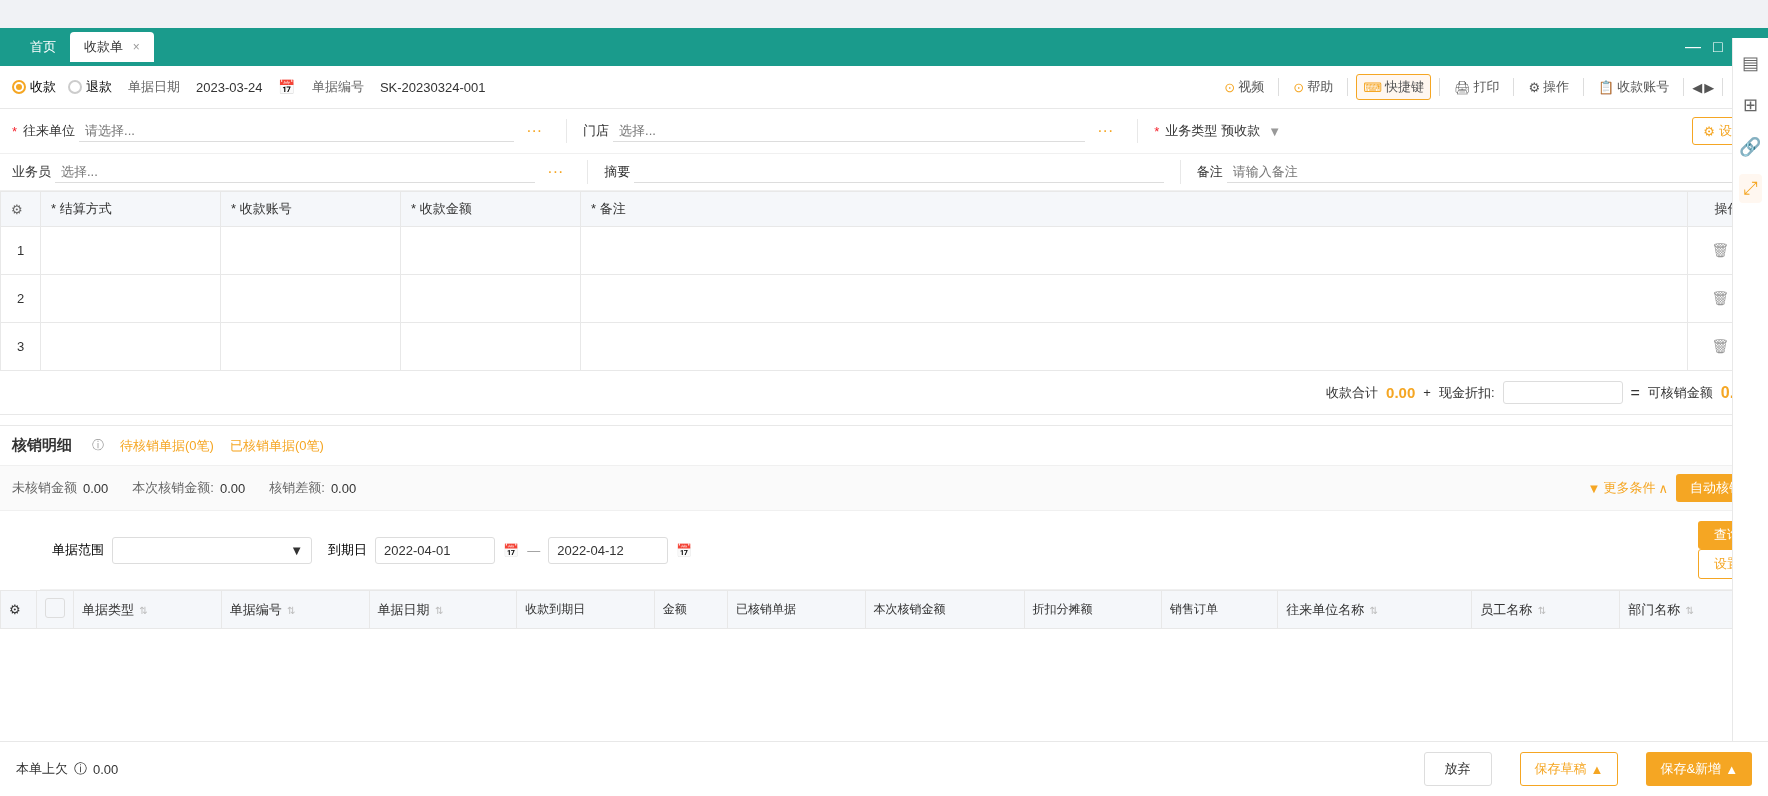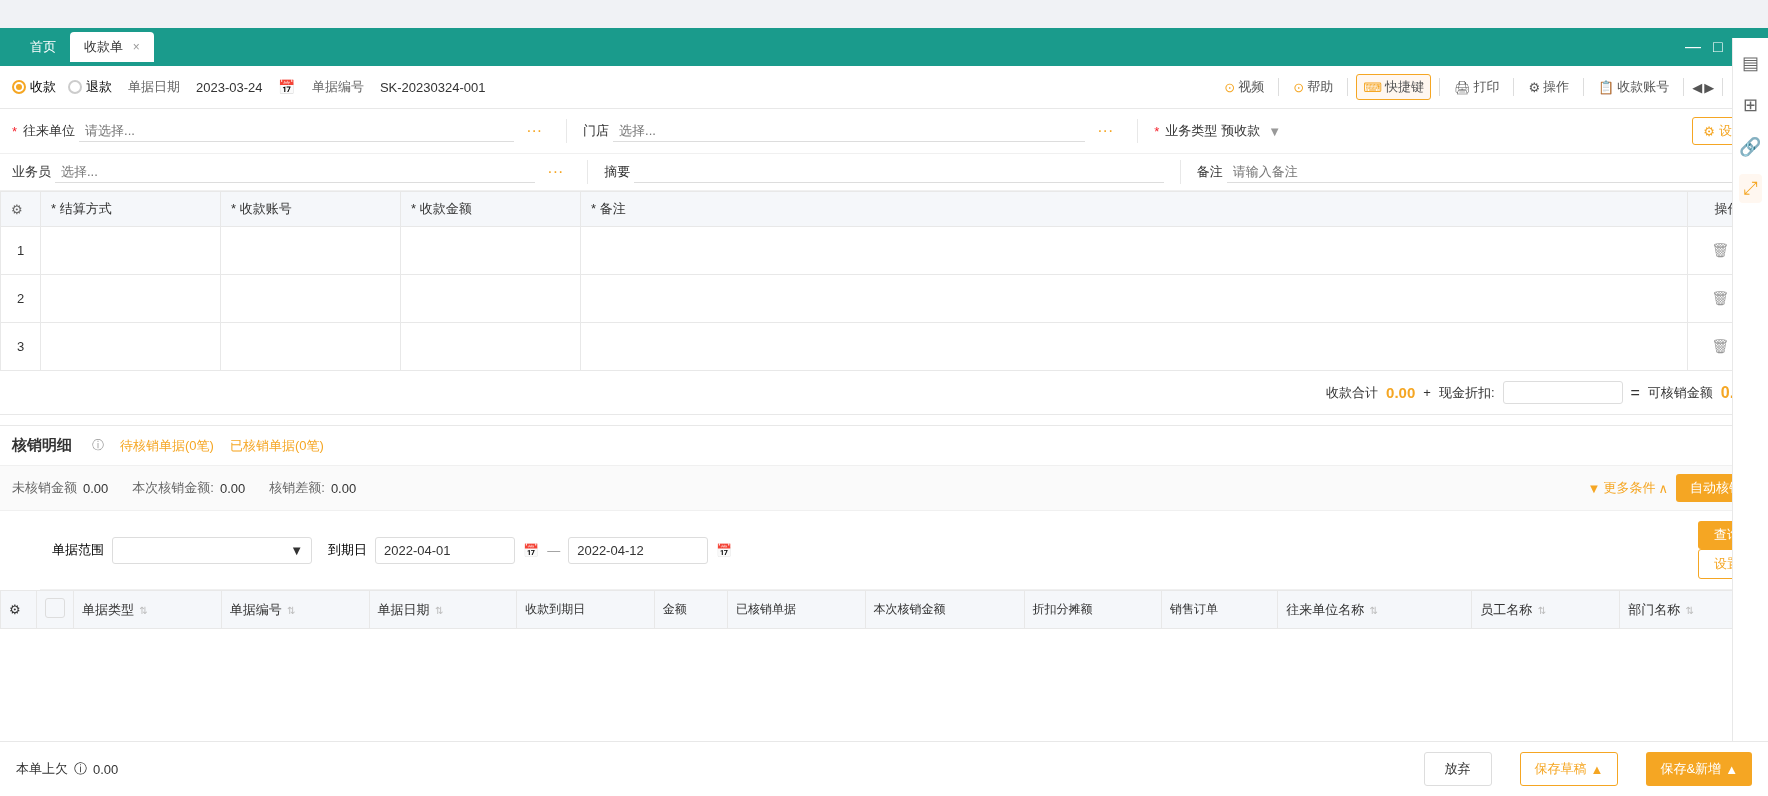--- a/index.html
+++ b/index.html
@@ -133,21 +133,21 @@
       border-bottom: 1px solid #f0f0f0; background: #fff; margin-left: 40px;
     }
     .filter-group { display: flex; align-items: center; gap: 8px; }
     .filter-select {
       border: 1px solid #ddd; border-radius: 3px; padding: 5px 8px;
       width: 200px; outline: none; color: #333; background: #fff;
       display: flex; align-items: center; justify-content: space-between; cursor: pointer;
     }
     .date-input {
       border: 1px solid #ddd; border-radius: 3px; padding: 5px 8px;
-      width: 140px; outline: none; color: #333; font-size: 13px;
+      width: 120px; outline: none; color: #333; font-size: 13px;
     }
     .cal-icon { color: #999; cursor: pointer; }
     .date-sep { color: #999; }
     .filter-right { margin-left: auto; display: flex; gap: 0; flex-direction: column; }
     .query-btn {
       background: #f5a623; color: #fff; border: none; border-radius: 3px;
       padding: 5px 16px; cursor: pointer; font-size: 13px;
     }
     .setting-btn2 {
       background: #fff; color: #f5a623; border: 1px solid #f5a623; border-radius: 3px;

